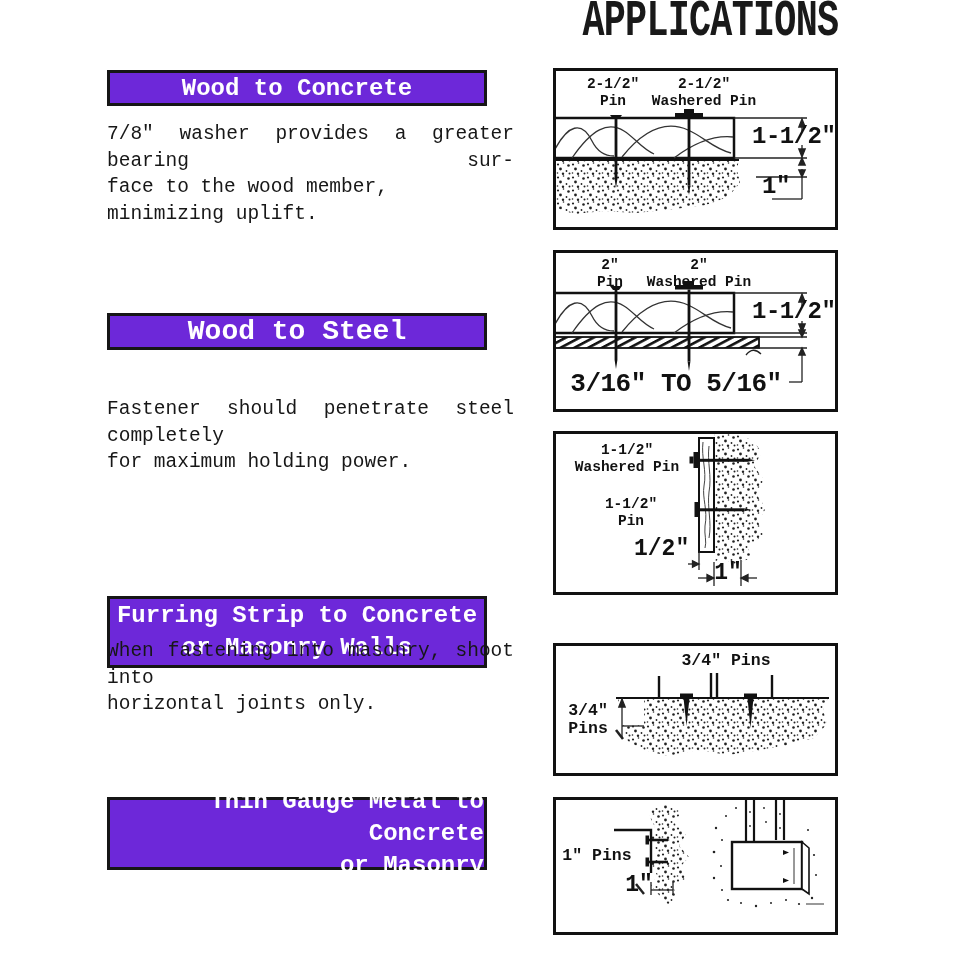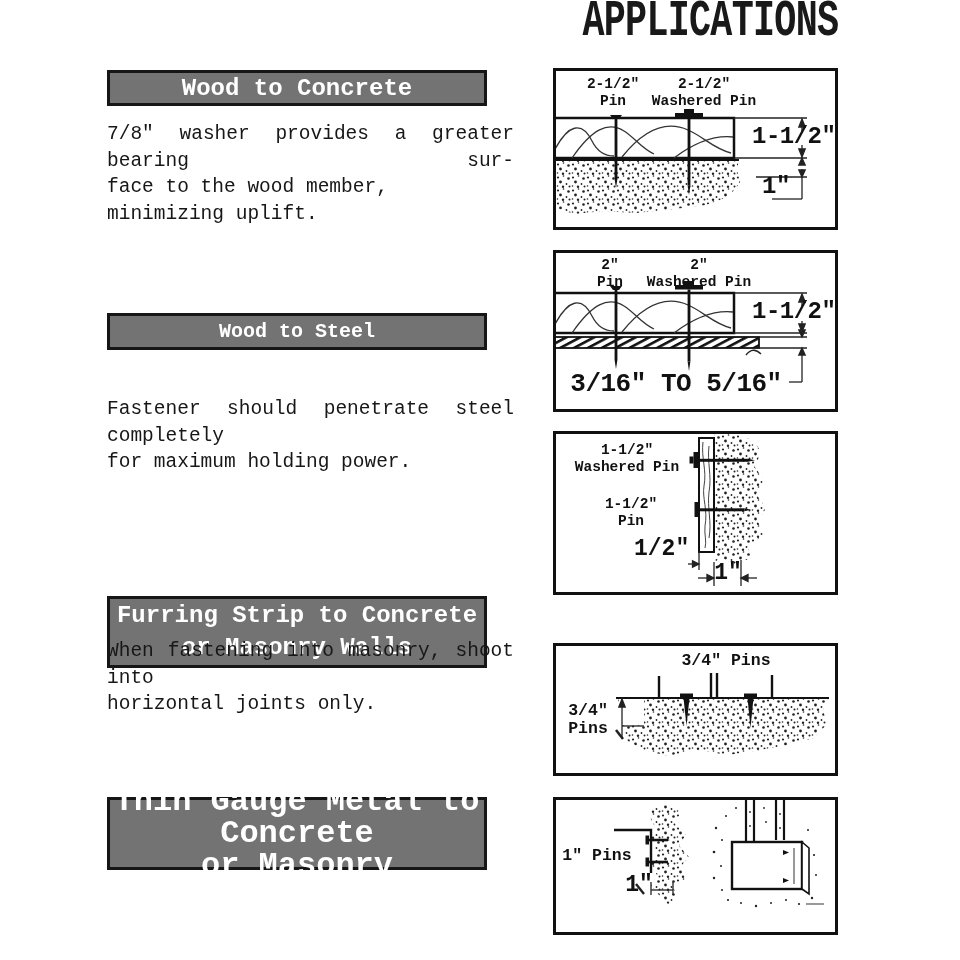--- a/index.html
+++ b/index.html
@@ -7,28 +7,28 @@
     position:relative; width:960px; height:960px; background:#fff;
     font-family:Liberation Mono, monospace; overflow:hidden; color:#141414;
   }
   .title {
     position:absolute; top:-4px; right:122px; white-space:nowrap;
     font-size:51px; font-weight:bold; letter-spacing:-1px; color:#191919;
     transform:scaleX(0.72); transform-origin:100% 0; line-height:1;
   }
   .bar {
     position:absolute; left:107px; width:380px; box-sizing:border-box;
-    background:#737373; border:3px solid #161616; color:#fff;
+    background:#6d28d9; border:3px solid #161616; color:#fff;
     font-weight:bold; text-align:center; white-space:pre-line;
     display:flex; align-items:center; justify-content:center;
   }
   .bar1 { top:70px;  height:36px; font-size:24px; line-height:29px; }
-  .bar2 { top:313px; height:37px; font-size:20px; line-height:29px; }
+  .bar2 { top:313px; height:37px; font-size:28px; line-height:29px; }
   .bar3 { top:553px; height:72px; font-size:24px; line-height:32px;margin-top:43px; }
-  .bar4 { top:797px; height:73px; font-size:32px; line-height:32px; }
+  .bar4 { top:797px; height:73px; font-size:24px; line-height:32px;text-align:right; }
   .para {
     position:absolute; left:107px; width:407px;
     font-size:19.5px; line-height:26.5px; color:#171717;
   }
   .p1 { top:121px; } .p2 { top:364px;margin-top:32px; } .p3 { top:638px; }
   .ln { display:block; }
   .ln.just { text-align:justify; text-align-last:justify; }
   .diag {
     position:absolute; left:553px; width:285px; box-sizing:border-box;
     background:#fff; border:3px solid #111;

